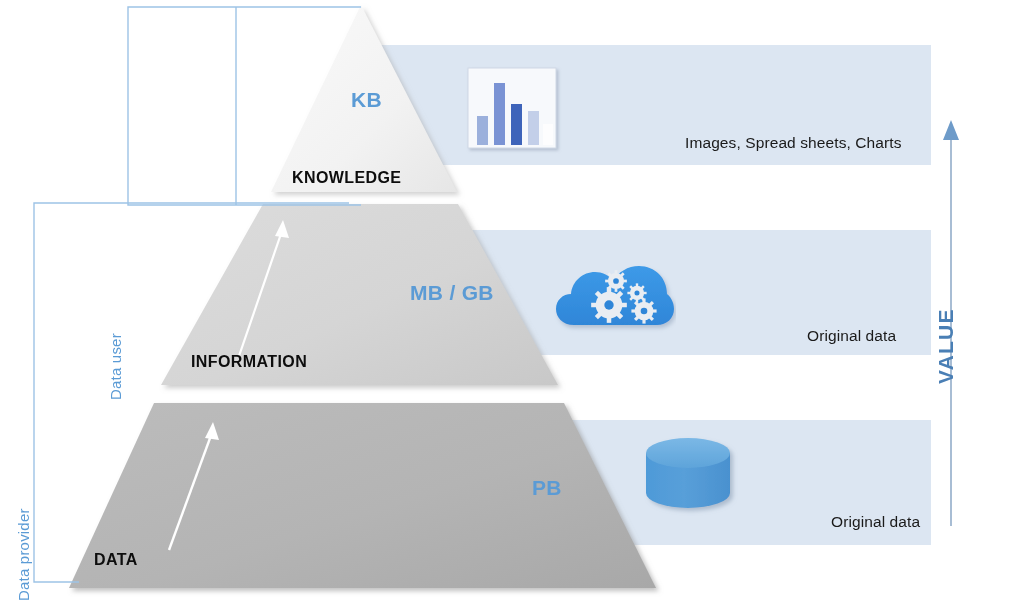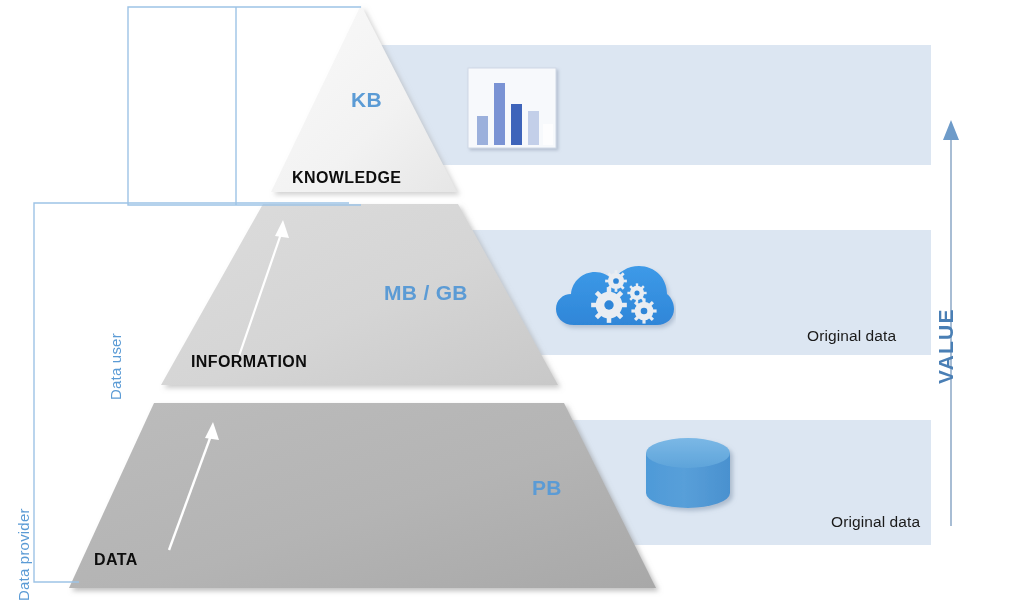--- a/index.html
+++ b/index.html
@@ -50,21 +50,21 @@
   .tier-name{
     position:absolute;
     font-size:16px;
     font-weight:bold;
     color:#0d0d0d;
     white-space:nowrap;
     letter-spacing:0.4px;
   }
   #unit-top{left:345px;top:88px;}
   #name-top{left:286px;top:169px;}
-  #unit-mid{left:378px;top:281px;}
+  #unit-mid{left:404px;top:281px;}
   #name-mid{left:185px;top:353px;text-align:center;}
   #unit-bot{left:526px;top:476px;}
   #name-bot{left:88px;top:551px;text-align:right;}
 
   
   .bracket{position:absolute;}
   .bracket svg{display:block;}
   #bracket-user{left:110px;top:2px;width:250px;height:208px;}
   #bracket-provider{left:18px;top:196px;width:330px;height:392px;}
 
@@ -165,20 +165,21 @@
 
   <div class="tier-unit" id="unit-top">KB</div>
   <div class="tier-name" id="name-top">KNOWLEDGE</div>
 
   <div class="tier-unit" id="unit-mid">MB / GB</div>
   <div class="tier-name" id="name-mid">INFORMATION</div>
 
   <div class="tier-unit" id="unit-bot">PB</div>
   <div class="tier-name" id="name-bot">DATA</div>
 
+  <div class="band-label" id="label-top">Images, Spread sheets, Charts</div>
   <div class="band-label" id="label-mid">Original data</div>
   <div class="band-label" id="label-bot">Original data</div>
 
   <div class="icon" id="icon-chart">
     <svg width="96" height="88" viewBox="0 0 96 88">
       <defs>
         <filter id="shIcon1" x="-10%" y="-10%" width="128%" height="130%">
           <feDropShadow dx="2" dy="2" stdDeviation="1.6" flood-color="#8f9bb0" flood-opacity="0.5"></feDropShadow>
         </filter>
       </defs>

